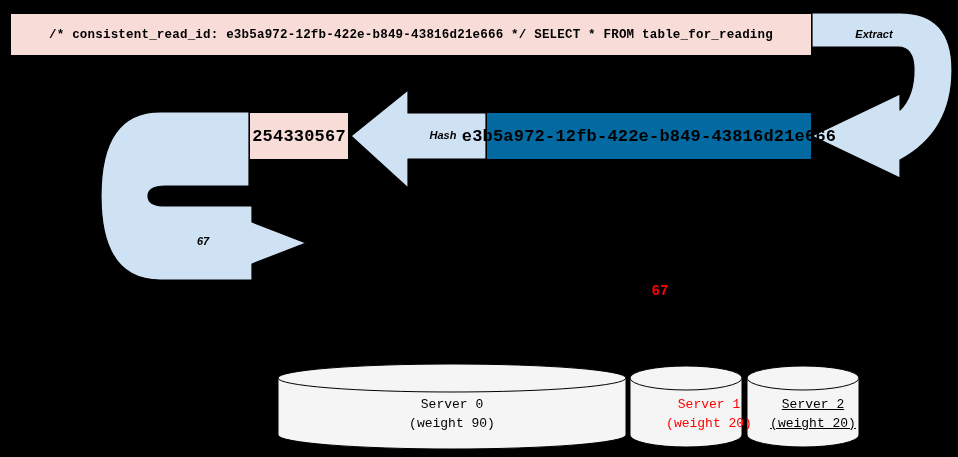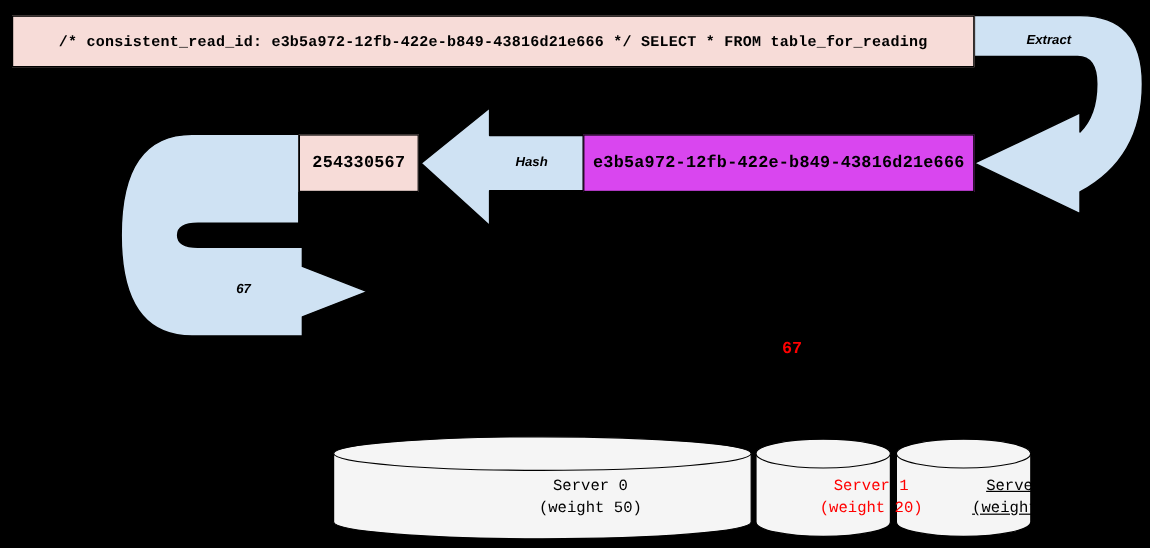--- a/index.html
+++ b/index.html
@@ -29,21 +29,21 @@
     position: absolute;
     box-sizing: border-box;
     display: flex;
     align-items: center;
     justify-content: center;
     text-align: center;
     font-weight: bold;
   }
   .mono {
     font-family: "Liberation Mono", "DejaVu Sans Mono", monospace;
-    font-size: 14px;
+    font-size: 17px;
     color: #000000;
     letter-spacing: 0.2px;
     white-space: nowrap;
   }
   .italic-label {
     font-family: "Liberation Sans", sans-serif;
     font-style: italic;
     font-size: 11px;
     color: #000000;
     white-space: pre-line;
@@ -58,21 +58,21 @@
     border: 1px solid #000000;
   }
   .sql-box .mono {
     font-size: 12.5px;
   }
   .uuid-box {
     left: 486px;
     top: 112px;
     width: 326px;
     height: 48px;
-    background: #d946ef;
+    background: #0369a1;
     border: 1px solid #000000;
   }
   .hashval-box {
     left: 249px;
     top: 112px;
     width: 100px;
     height: 48px;
     background: #f7dcd8;
     border: 1px solid #000000;
   }
@@ -119,21 +119,20 @@
     position: absolute;
     display: flex;
     flex-direction: column;
     align-items: center;
     justify-content: center;
     font-family: "Liberation Mono", "DejaVu Sans Mono", monospace;
     font-size: 13px;
     color: #000000;
     line-height: 1.45;
     white-space: nowrap;
-    margin-left: 40px;
   }
   .cyl-label.highlight { color: #ff0000; }
 </style>
 </head>
 <body>
 
 <div id="stage">
 
   <svg class="layer" viewBox="0 0 958 457">
 
@@ -212,24 +211,24 @@
 
 
   <div class="box sixtyseven-label">
     <span class="italic-label">67</span>
   </div>
 
   <div class="red-result">67</div>
 
   <div class="cyl-label" style="left:278px; top:392px; width:348px; height:46px;">
     <span>Server 0</span>
-    <span>(weight 50)</span>
-  </div>
-
-  <div class="cyl-label highlight" style="left:630px; top:392px; width:112px; height:46px;">
+    <span>(weight 90)</span>
+  </div>
+
+  <div class="cyl-label highlight" style="left:630px; top:392px; width:112px; height:46px;padding-left:23px;">
     <span>Server 1</span>
     <span>(weight 20)</span>
   </div>
 
   <div class="cyl-label" style="left:747px; top:392px; width:132px; height:46px;text-decoration:underline;">
     <span>Server 2</span>
     <span>(weight 20)</span>
   </div>
 
 </div>

